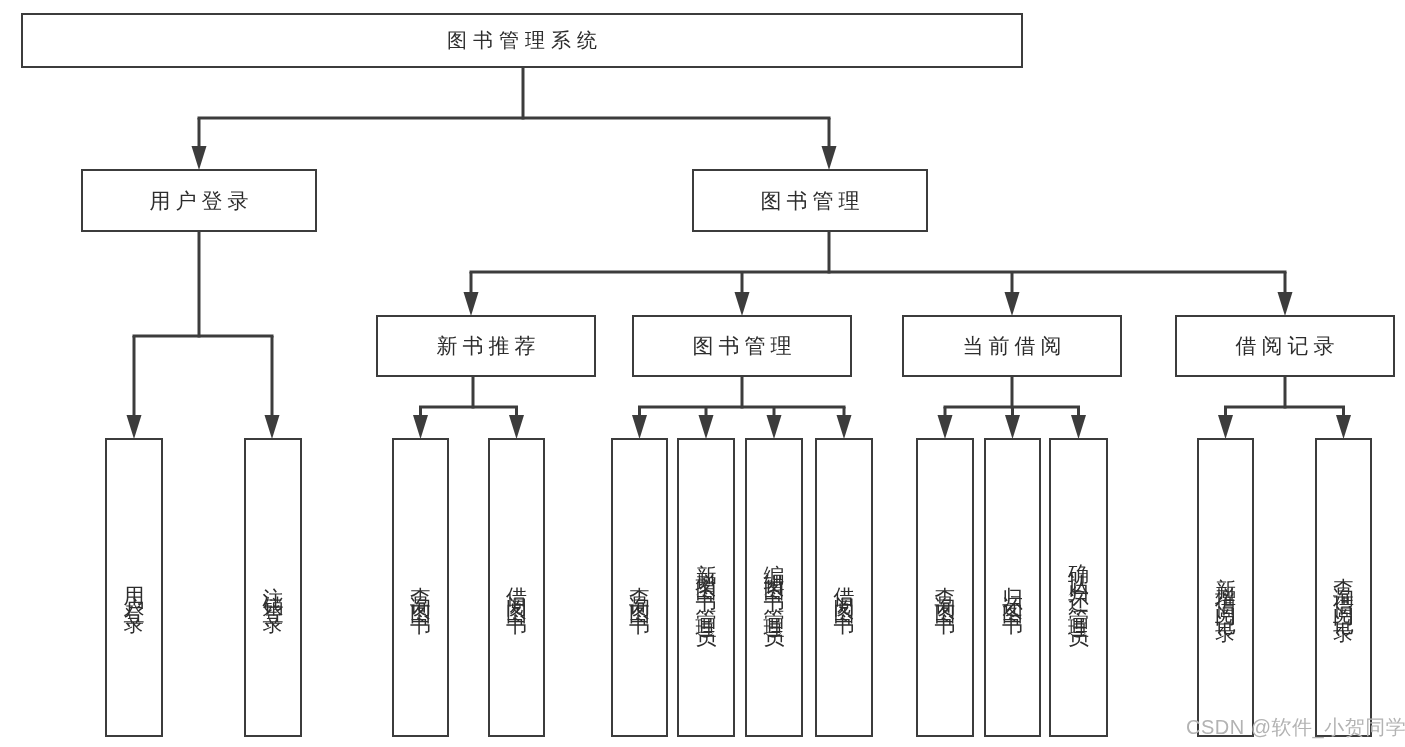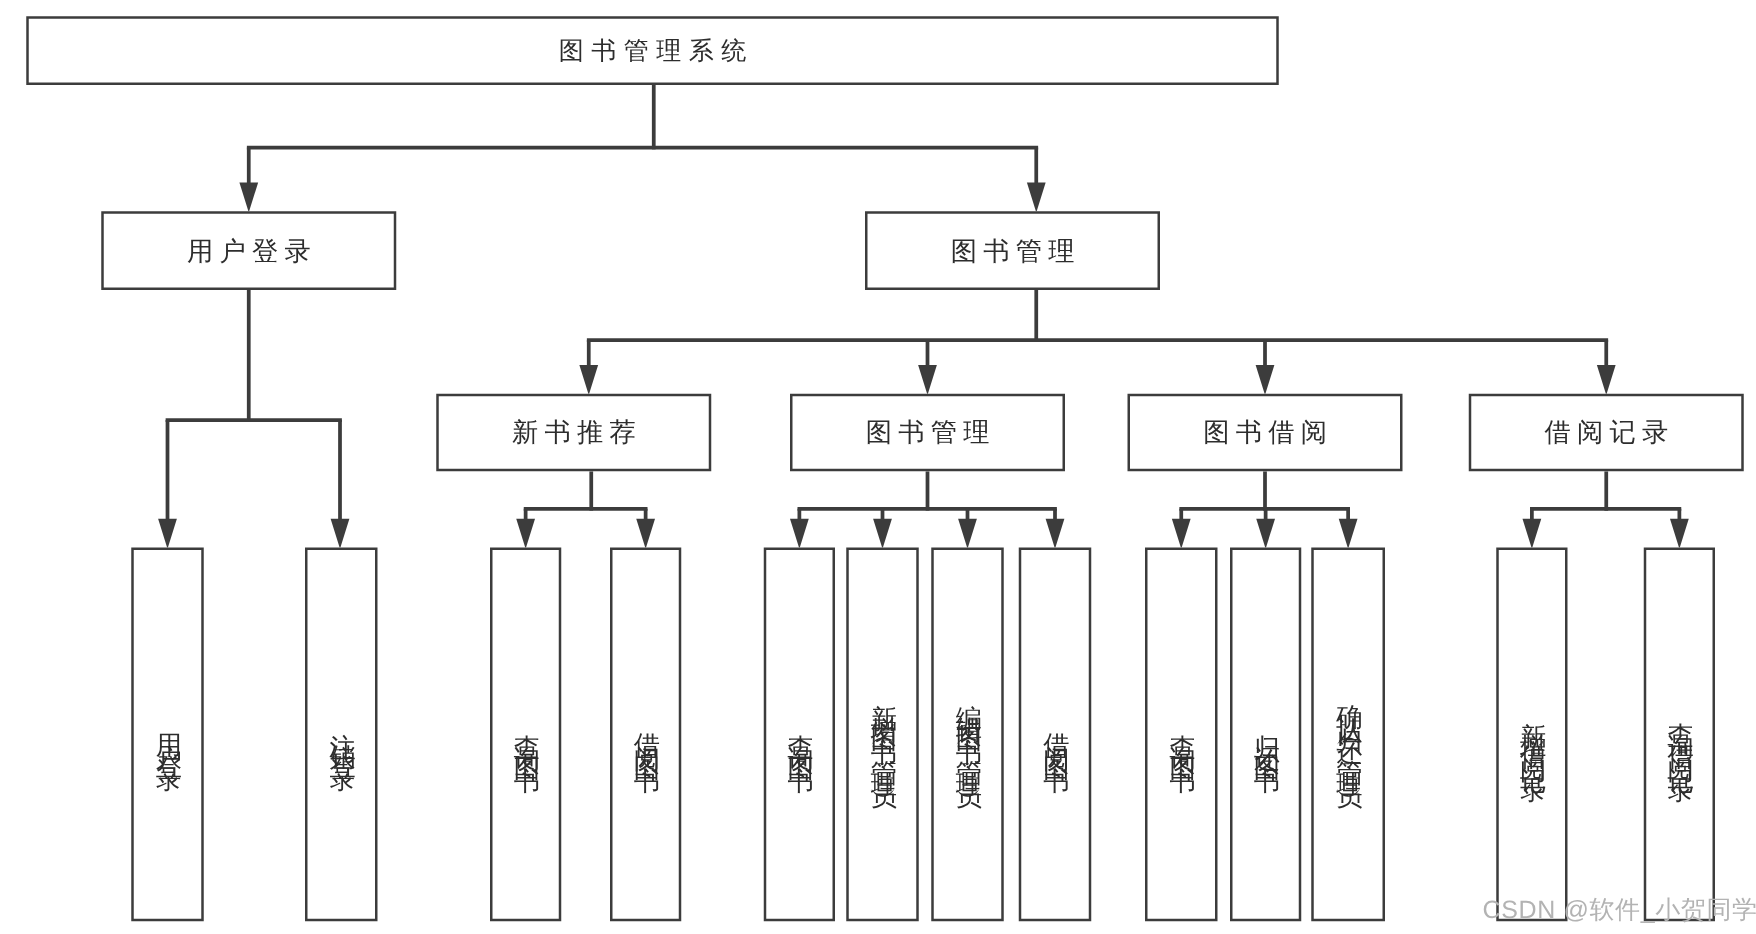--- a/index.html
+++ b/index.html
@@ -97,23 +97,23 @@
       <use href="#arr" x="1225.5" y="439"></use>
       <use href="#arr" x="1343.5" y="439"></use>
     </g>
   </svg>
 
   <div class="node t-root" style="left:21px;top:13px;width:1002px;height:55px">图书管理系统</div>
 
   <div class="node t-h" style="left:81px;top:169px;width:236px;height:63px">用户登录</div>
   <div class="node t-h" style="left:692px;top:169px;width:236px;height:63px">图书管理</div>
 
-  <div class="node t-h" style="left:349px;top:315px;width:220px;height:62px">新书推荐</div>
+  <div class="node t-h" style="left:376px;top:315px;width:220px;height:62px">新书推荐</div>
   <div class="node t-h" style="left:632px;top:315px;width:220px;height:62px">图书管理</div>
-  <div class="node t-h" style="left:902px;top:315px;width:220px;height:62px">图书借阅</div>
+  <div class="node t-h" style="left:902px;top:315px;width:220px;height:62px">当前借阅</div>
   <div class="node t-h" style="left:1175px;top:315px;width:220px;height:62px">借阅记录</div>
 
   <div class="node leaf" style="left:105px;top:438px;width:58px;height:299px">
     <span>用户登录</span>
     </div>
   <div class="node leaf" style="left:244px;top:438px;width:58px;height:299px">
     <span>注销登录</span>
     </div>
 
   <div class="node leaf" style="left:392px;top:438px;width:57px;height:299px">

